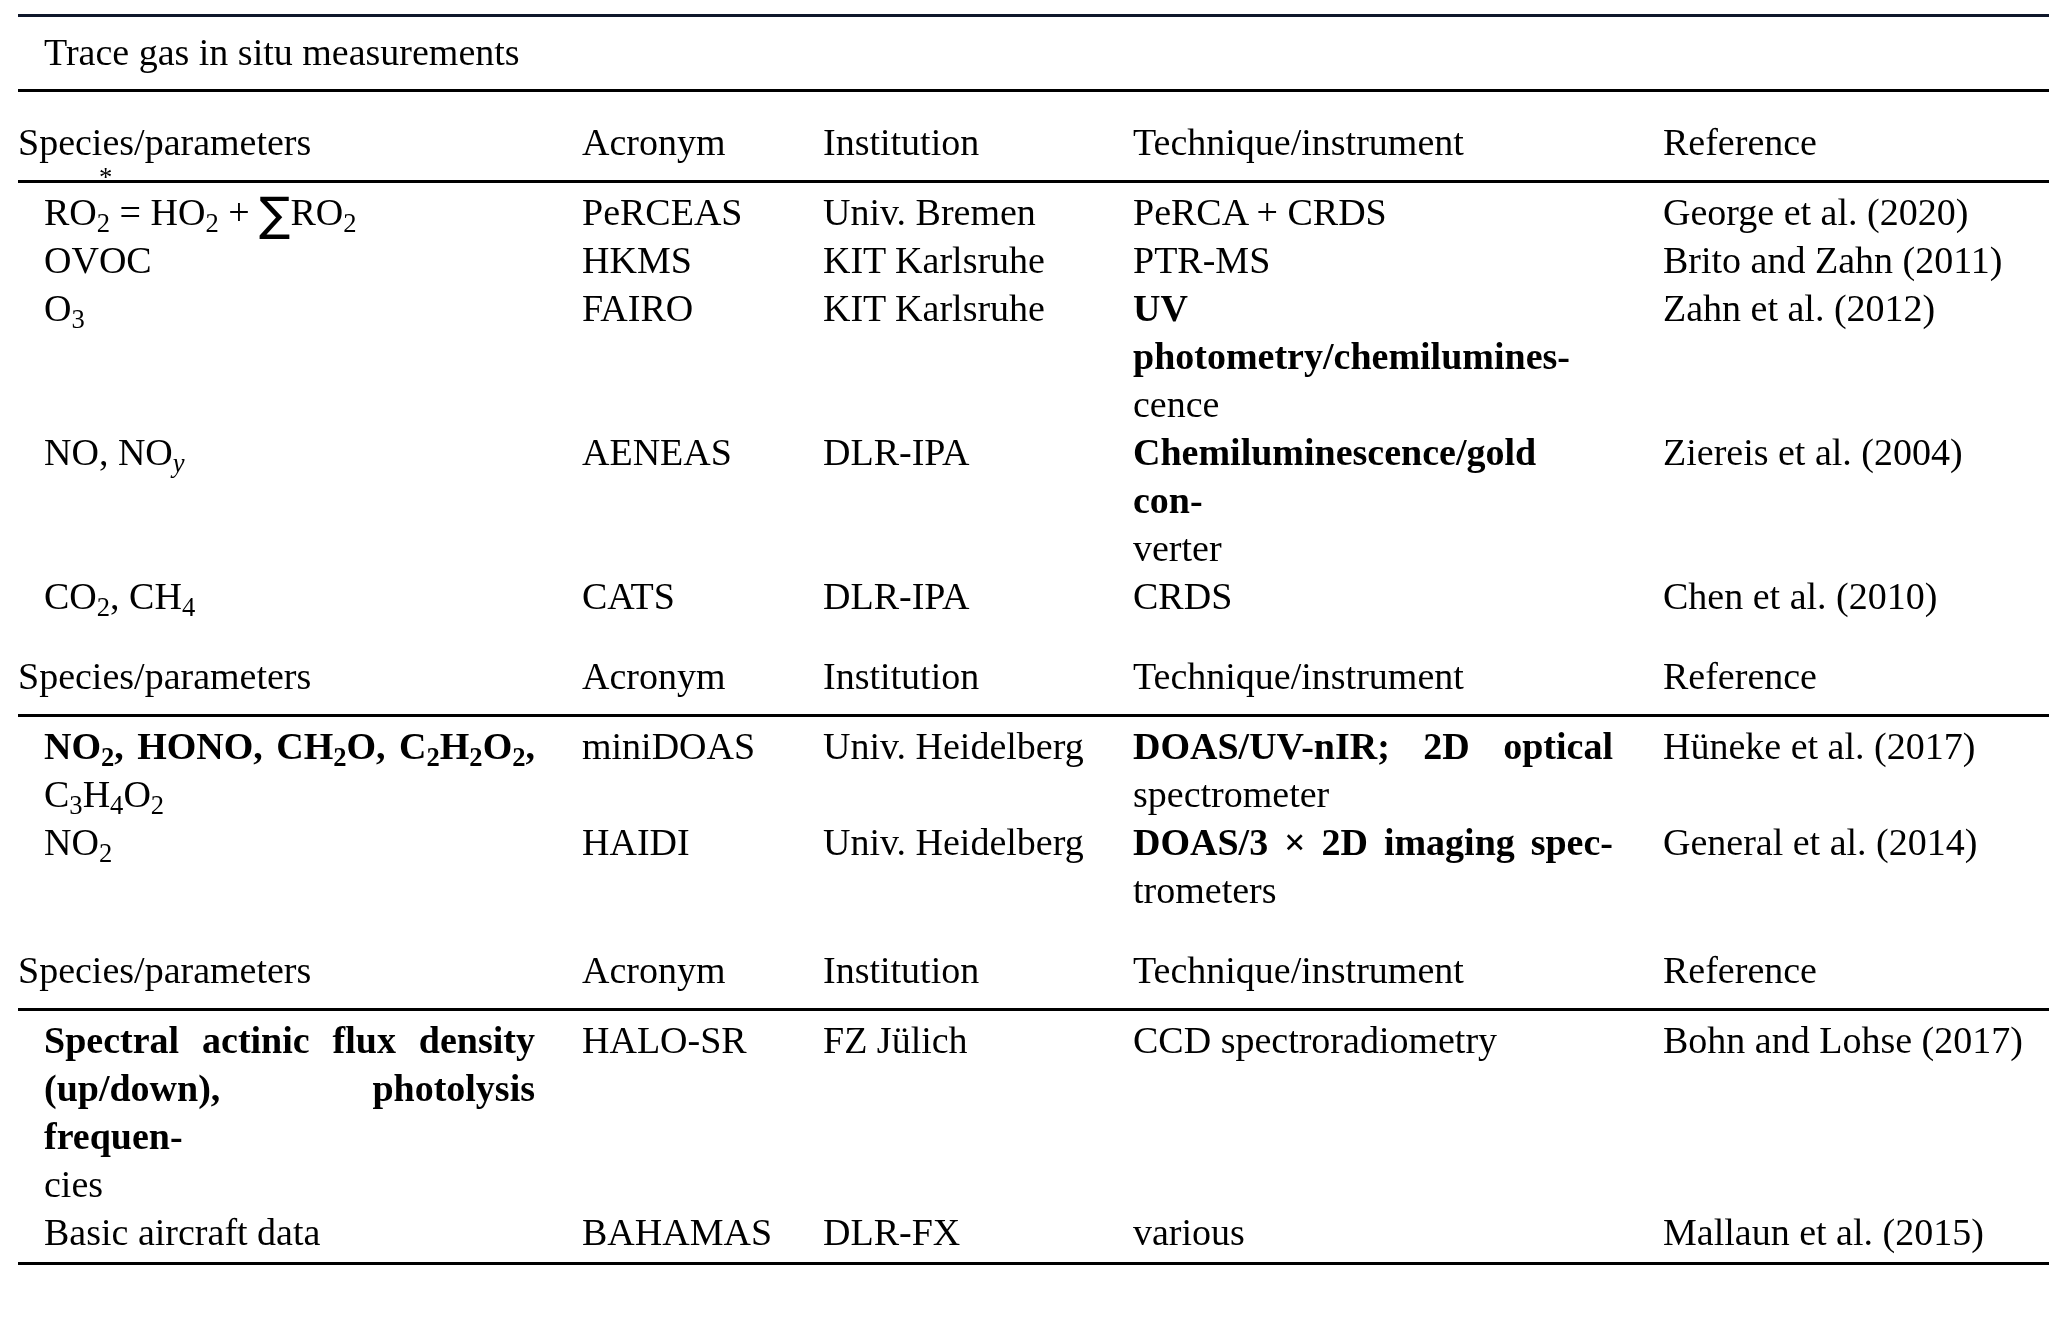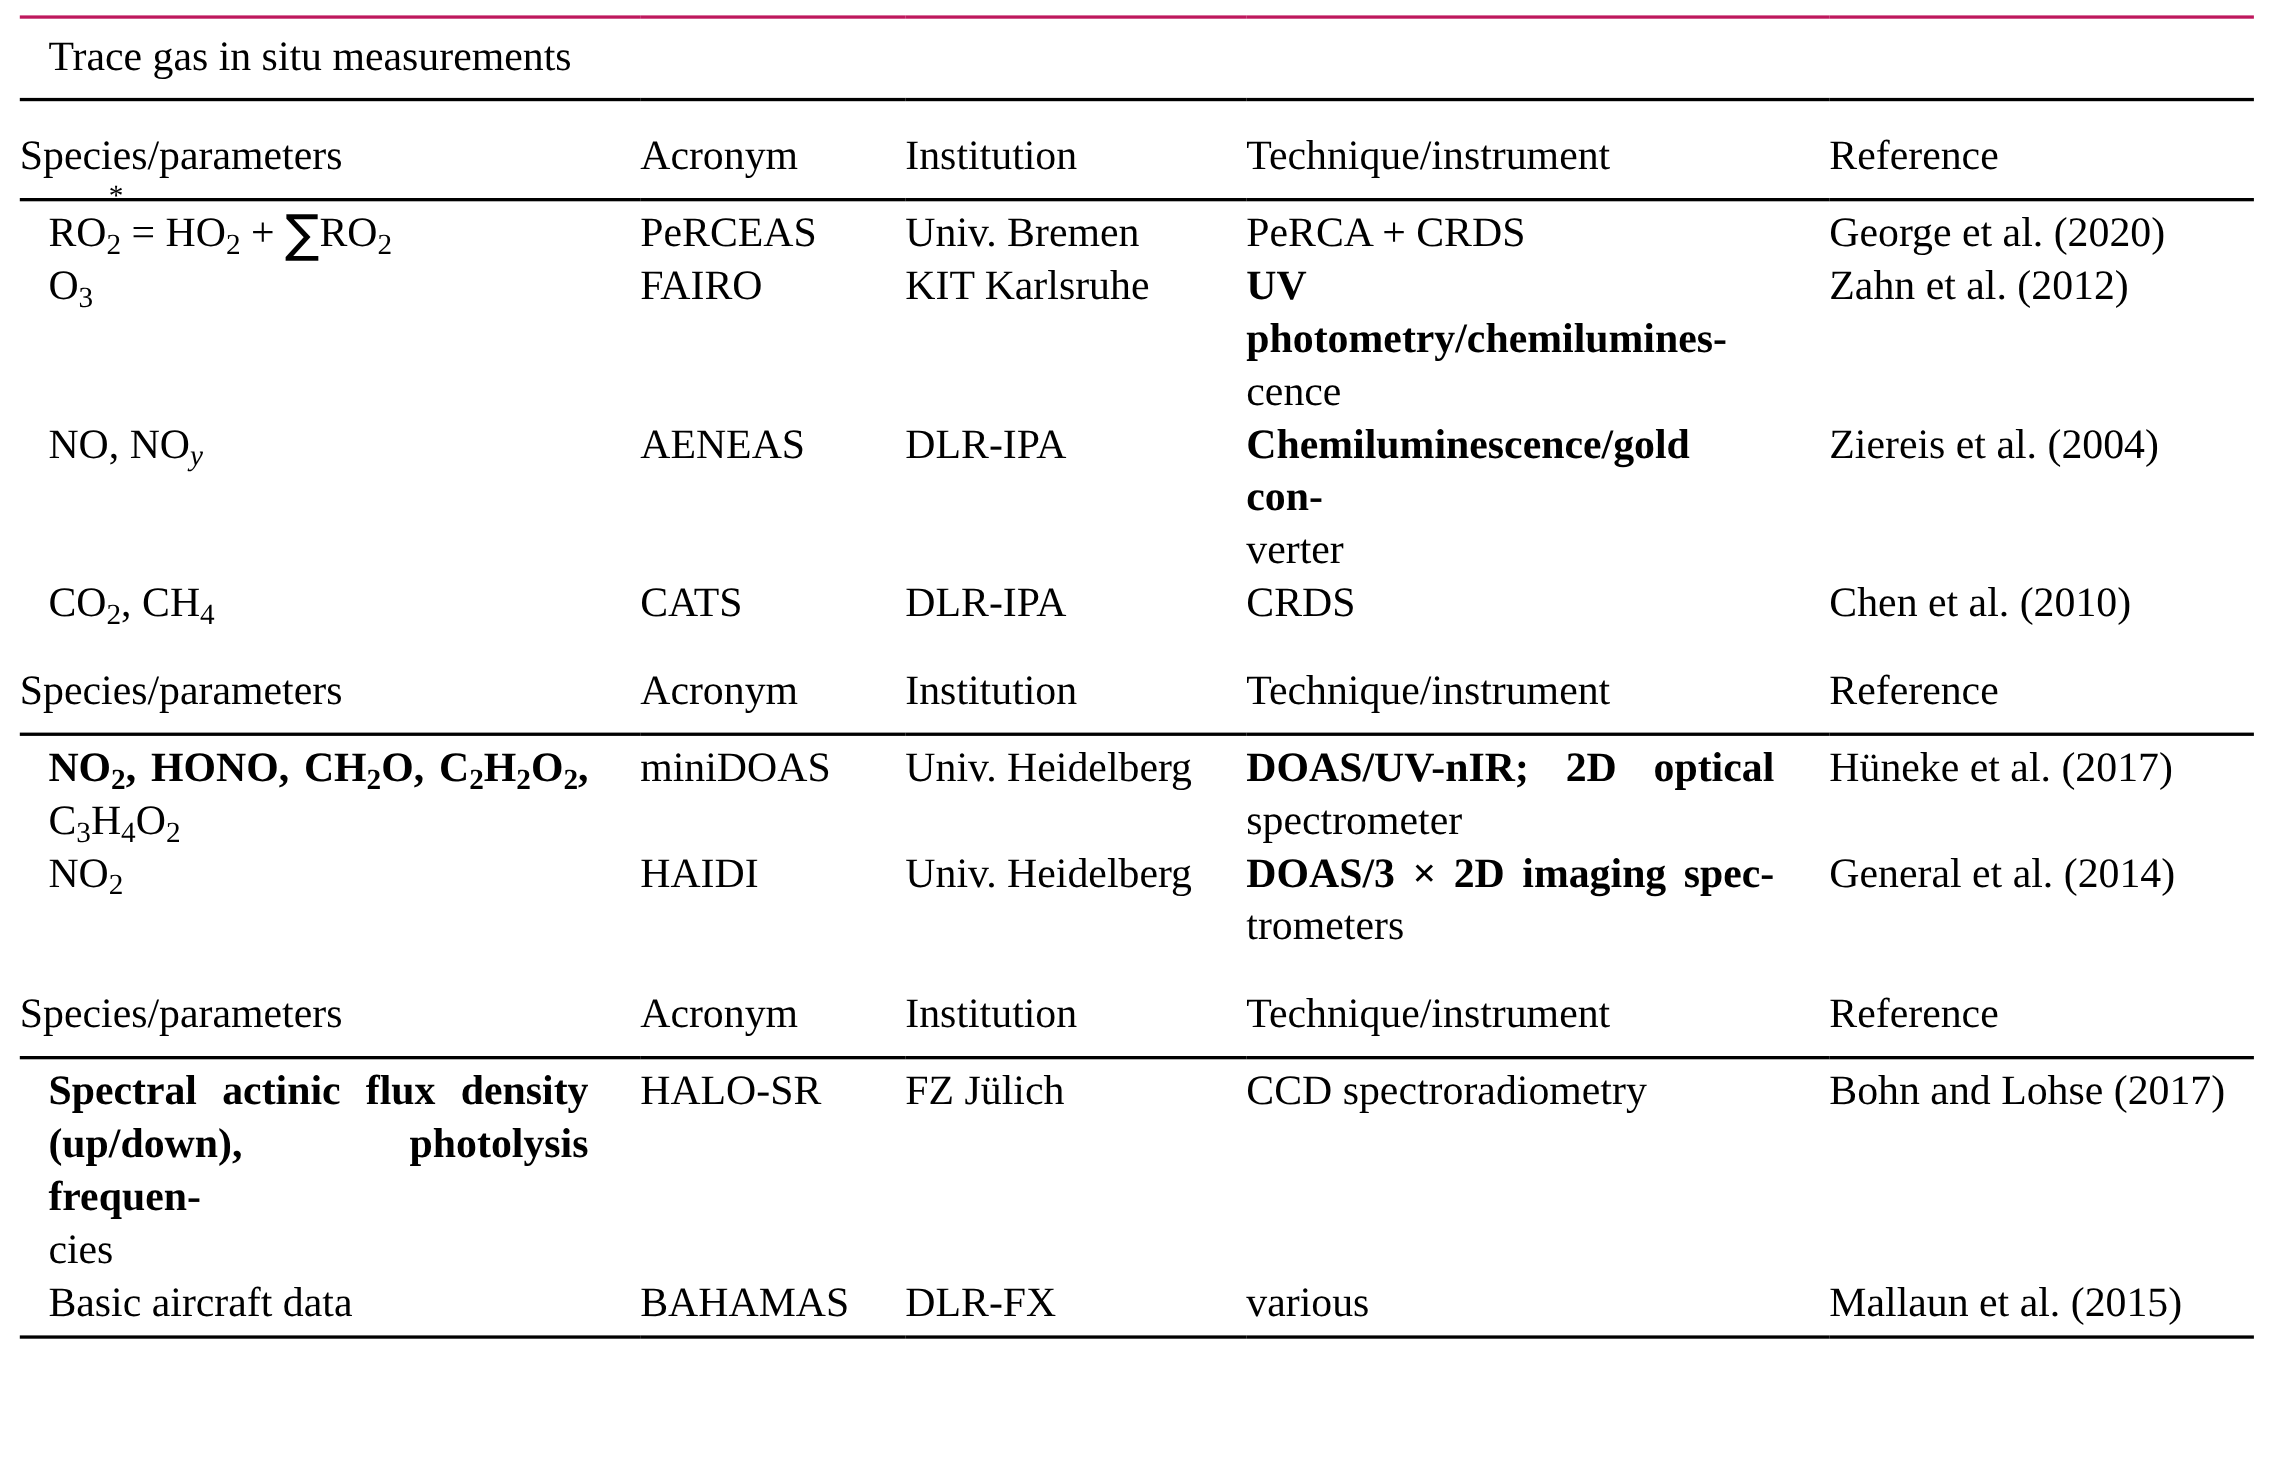--- a/index.html
+++ b/index.html
@@ -28,21 +28,21 @@
   col.c5 { width: 386px; }
 
   td, th {
     font-weight: normal;
     text-align: left;
     vertical-align: top;
     line-height: 48px;
     padding: 0;
   }
   tr.title-row td {
-    border-top: 3px solid #be185d;
+    border-top: 3px solid #0f172a;
     border-bottom: 3px solid #000;
     padding: 11px 0 13px 26px;
   }
   tr.head-row th { border-bottom: 3px solid #000; padding: 26px 0 14px; }
   th.c-species, td.c-species { padding-left: 26px; }
   td.c-species  { padding-right: 47px; }
   td.c-technique { padding-right: 50px; }
   tr.data-first td { padding-top: 5px; }
   tr.data-last  td { padding-bottom: 6px; }
 
@@ -79,20 +79,27 @@
         <th class="c-institution">Institution</th>
         <th class="c-technique">Technique/instrument</th>
         <th class="c-reference">Reference</th>
       </tr>
     <tr class="data-row data-first">
           <td class="c-species">RO<span class="ss"><span class="s-sup">*</span><span class="s-sub">2</span></span> = HO<span class="fsub">2</span> + <span class="sum">∑</span>RO<span class="fsub">2</span></td>
           <td class="c-acronym">PeRCEAS</td>
           <td class="c-institution">Univ. Bremen</td>
           <td class="c-technique">PeRCA + CRDS</td>
           <td class="c-reference">George et al. (2020)</td>
+        </tr>
+        <tr class="data-row">
+          <td class="c-species">OVOC</td>
+          <td class="c-acronym">HKMS</td>
+          <td class="c-institution">KIT Karlsruhe</td>
+          <td class="c-technique">PTR-MS</td>
+          <td class="c-reference">Brito and Zahn (2011)</td>
         </tr>
         <tr class="data-row">
           <td class="c-species">O<span class="fsub">3</span></td>
           <td class="c-acronym">FAIRO</td>
           <td class="c-institution">KIT Karlsruhe</td>
           <td class="c-technique">
             <span class="jl">UV photometry/chemilumines-</span>
             <span class="ll">cence</span>
           </td>
           <td class="c-reference">Zahn et al. (2012)</td>

